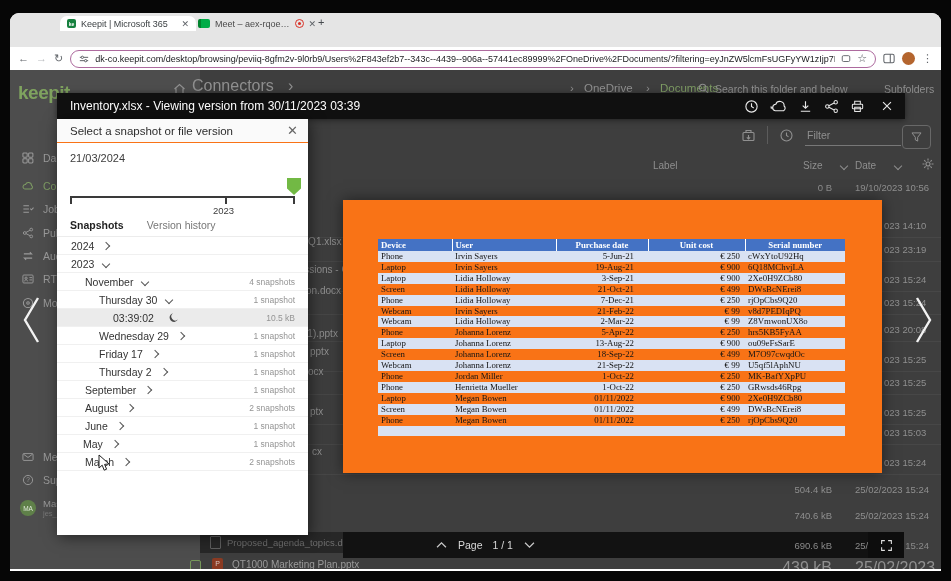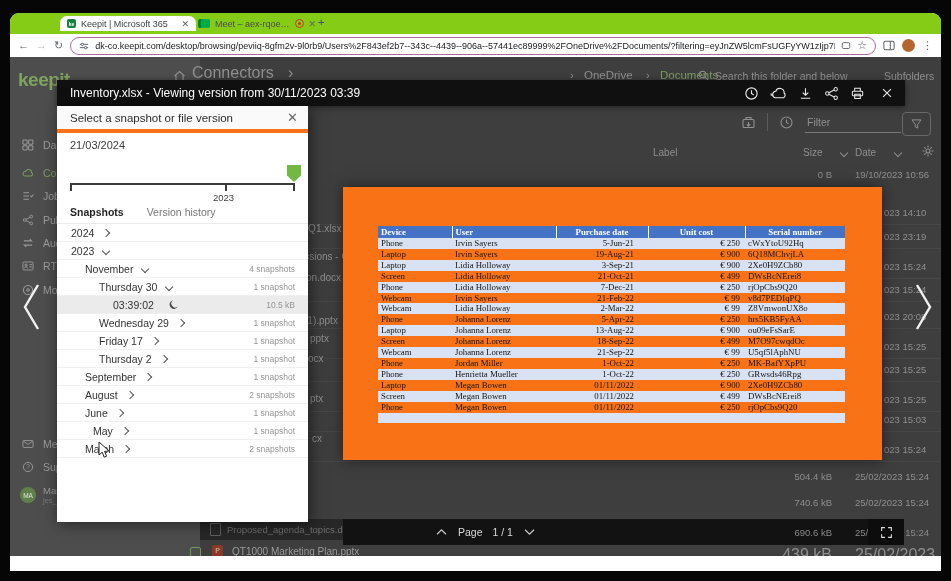--- a/index.html
+++ b/index.html
@@ -1,19 +1,19 @@
 <!DOCTYPE html>
 <html><head>
 <meta charset="utf-8">
 <style>
   html,body{margin:0;padding:0}
   body{width:951px;height:581px;position:relative;background:#060606;font-family:"Liberation Sans",sans-serif;overflow:hidden}
   .browser{position:absolute;left:10px;top:13px;width:931px;height:558px;border-radius:9px 9px 0 0;overflow:hidden;background:#fff}
   
-  .tabstrip{height:21px;background:#84cc16;position:relative}
+  .tabstrip{height:34px;background:#e5e5e5;position:relative}
   .tab{position:absolute;display:flex;align-items:center;font-size:9px;color:#3c4043;white-space:nowrap}
   .tab.active{left:50px;top:3px;width:122px;height:15px;background:#fff;border-radius:7px 7px 0 0;padding:0 7px}
   .tab.inactive{left:184px;top:3px;width:118px;height:15px;padding:0 4px;color:#4c4c4c}
   .tab .ttl{flex:1;overflow:hidden;text-overflow:ellipsis;margin:0 5px}
   .fav-keepit{width:9px;height:9px;border-radius:2px;background:#17813f;color:#fff;font-size:5px;font-weight:bold;display:flex;align-items:center;justify-content:center}
   .fav-meet{width:9px;height:9px;border-radius:2px;background:#00ac47;border-left:3px solid #00832d}
   .tab-x{color:#5f6368;font-size:9px}
   .rec-dot{width:7px;height:7px;border-radius:50%;border:1.5px solid #d93025;display:flex;align-items:center;justify-content:center;margin-right:4px}
   .rec-dot i{width:3px;height:3px;border-radius:50%;background:#d93025}
   .newtab{position:absolute;left:308px;top:3px;font-size:11px;color:#45494d}
@@ -54,21 +54,21 @@
   .qt-row{position:absolute;left:0;top:488px;width:931px;z-index:1}
   .qt-check{position:absolute;left:180px;top:2px;width:9px;height:9px;border:1.3px solid #76975a;border-radius:2px}
   .qt-ico{position:absolute;left:202px;top:0;width:11px;height:12px;background:#8a3a22;border-radius:2px;color:#d8c6c0;font-size:7px;text-align:center;line-height:12px}
   .qt-name{position:absolute;left:222px;top:1px;font-size:10px;color:#9a9a9a}
   
   .modal-bar{position:absolute;left:47px;top:23px;width:848px;height:26px;background:#101010;display:flex;align-items:center;z-index:30;box-shadow:0 1px 6px rgba(0,0,0,.5)}
   .modal-title{margin-left:13px;font-size:12px;color:#fff;white-space:nowrap}
   .bar-icons{margin-left:auto;display:flex;align-items:center;gap:11px;margin-right:11px}
   .bar-icons svg{display:block}
   .panel{position:absolute;left:47px;top:49px;width:251px;height:416px;background:#fff;z-index:31;box-shadow:2px 2px 14px rgba(0,0,0,.55)}
-  .panel-head{height:23px;background:#fafafa;border-bottom:4px solid #f97316;display:flex;align-items:center;padding:0 10px 0 13px}
+  .panel-head{height:23px;background:#fafafa;border-bottom:1px solid #f97316;display:flex;align-items:center;padding:0 10px 0 13px}
   .panel-head .pt{font-size:11.5px;color:#2e2e2e}
   .panel-x{margin-left:auto;color:#666;font-size:13px;line-height:1}
   .sel-date{position:absolute;left:13px;top:33px;font-size:11px;color:#3c3c3c}
   .tl-line{position:absolute;left:13px;top:77px;width:225px;height:2px;background:#3a3a3a}
   .tl-tick{position:absolute;width:2px;height:8px;background:#3a3a3a;top:77px}
   .tl-mid{position:absolute;left:168px;top:79px;width:1.5px;height:6px;background:#3a3a3a}
   .tl-year{position:absolute;left:156px;top:86px;font-size:9.5px;color:#3c3c3c}
   .tl-handle{position:absolute;left:230px;top:59px;width:14px;height:17px;background:#72b944;clip-path:polygon(0 0,100% 0,100% 62%,50% 100%,0 62%)}
   .ptabs{position:absolute;left:13px;top:100px;display:flex;gap:23px;font-size:10.5px}
   .ptab{color:#777}
@@ -492,21 +492,21 @@
     <span class="chev"></span>
 
     <span class="t-count">2 snapshots</span>
   </div>
           <div class="trow" style="padding-left: 28px;">
     <span class="t-label">June</span>
     <span class="chev"></span>
 
     <span class="t-count">1 snapshot</span>
   </div>
-          <div class="trow" style="padding-left: 36px;">
+          <div class="trow" style="padding-left: 26px;">
     <span class="t-label">May</span>
     <span class="chev"></span>
 
     <span class="t-count">1 snapshot</span>
   </div>
           <div class="trow" style="padding-left: 28px;">
     <span class="t-label">March</span>
     <span class="chev"></span>
 
     <span class="t-count">2 snapshots</span>

